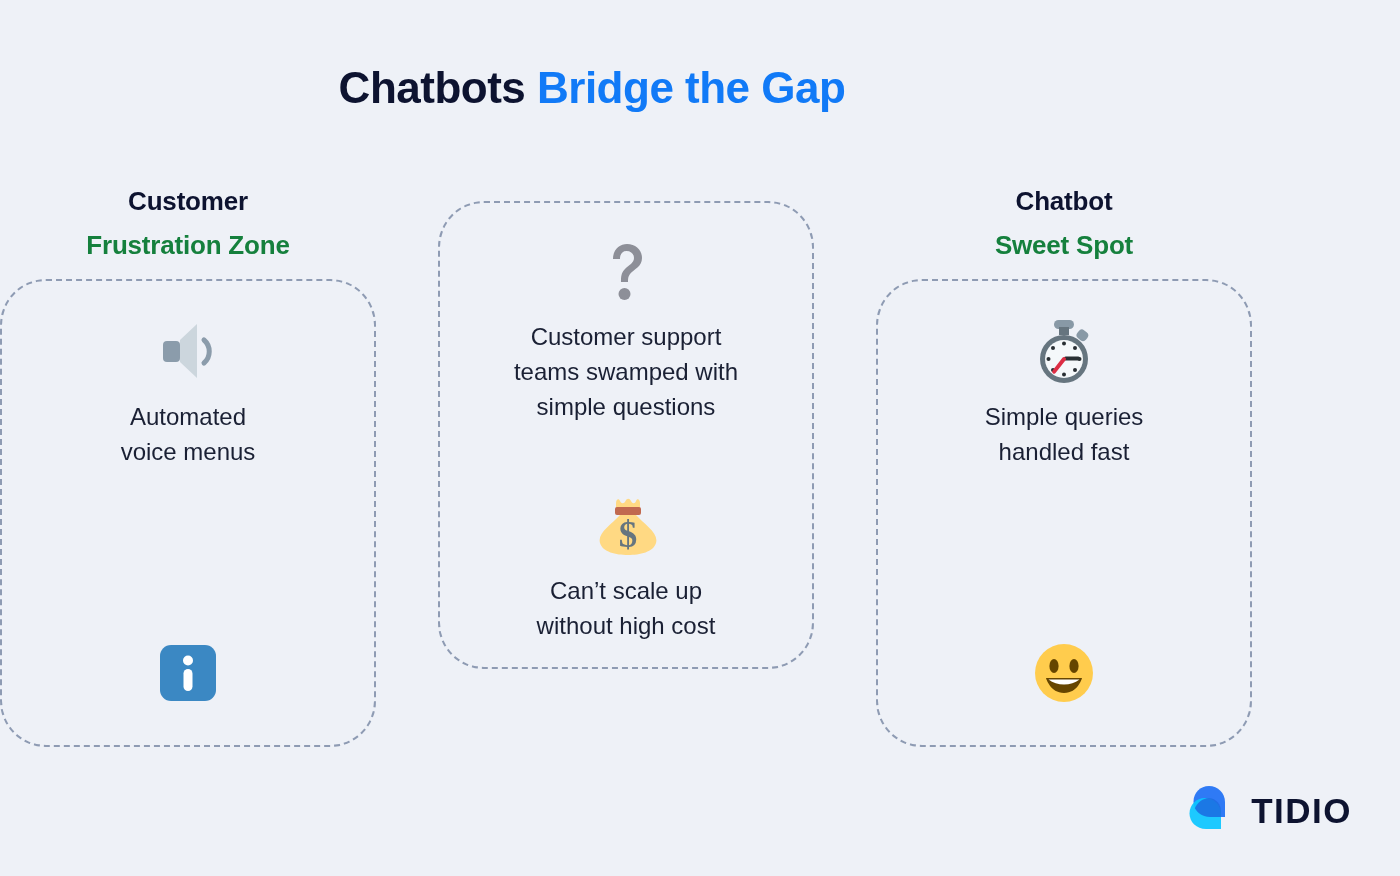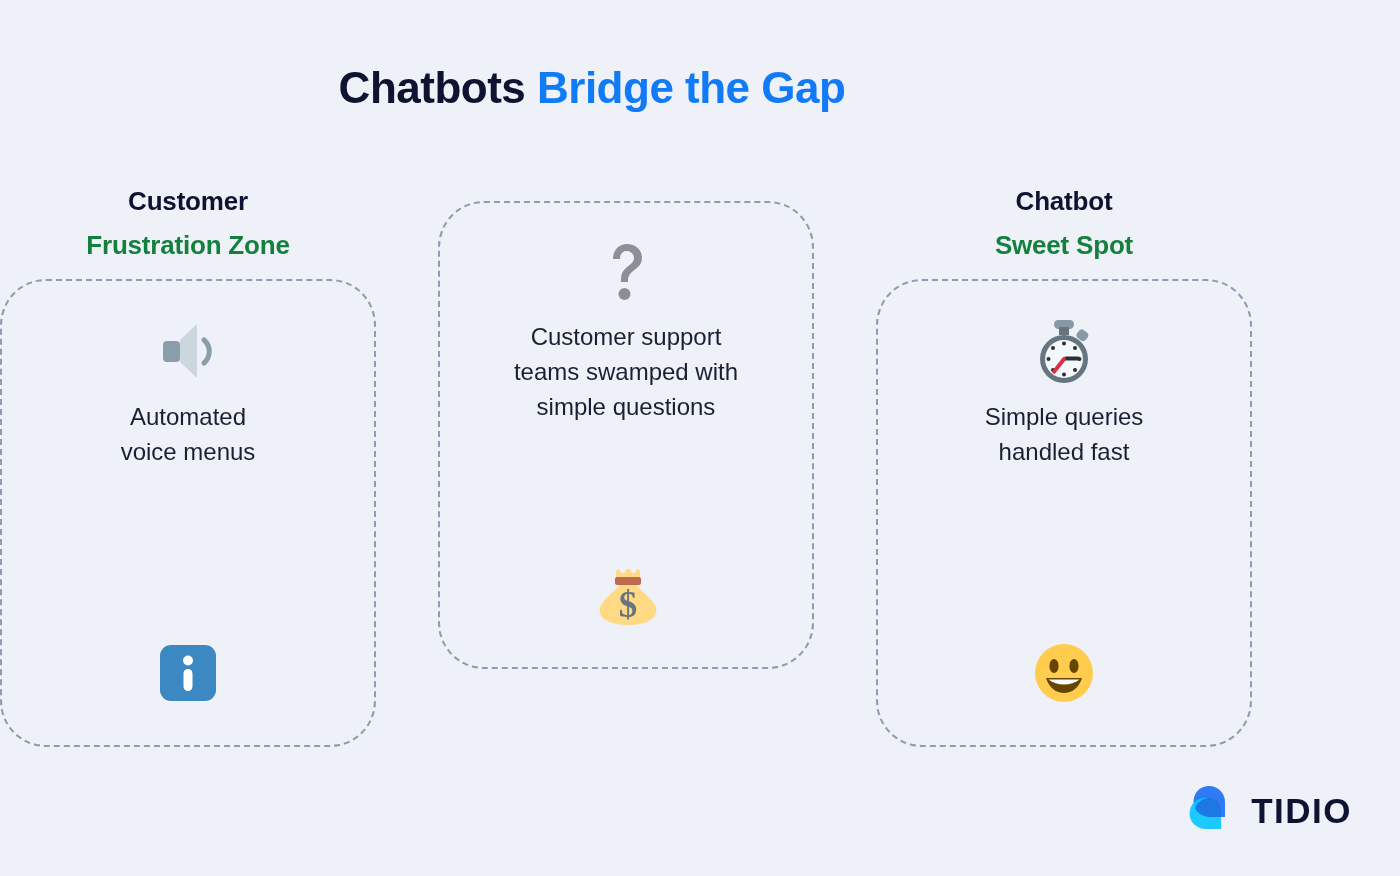--- a/index.html
+++ b/index.html
@@ -190,20 +190,22 @@
 
       <div class="item">
         <div class="icon-wrap">
           <svg width="64" height="62" viewBox="0 0 64 62" aria-hidden="true">
             <path d="M22 8 C22 4 25 3 26 6 C27.5 9 30 9 31.5 6 C33 3 35.5 3 37 6 C38.5 9 41 9 42 6 C43 3 46 4 46 8 L46 13 L22 13 Z" fill="#ffd983"></path>
             <rect x="21" y="12" width="26" height="8" rx="2" fill="#c1694f"></rect>
             <path d="M26 20 C18 29 3 38 6 48 C8.5 57 22 60 34 60 C46 60 59.5 57 62 48 C65 38 50 29 42 20 Z" fill="#ffd983"></path>
             <text x="34" y="52" font-family="'Liberation Serif', serif" font-size="37" font-weight="bold" fill="#66757f" text-anchor="middle">$</text>
           </svg>
         </div>
+        <div class="item-text">Can’t scale up
+without high cost</div>
       </div>
 
     </div>
   </div>
 
   <div class="column col-3">
     <div class="col-head">
       <span class="line1">Chatbot</span>
       <span class="line2">Sweet Spot</span>
     </div>

